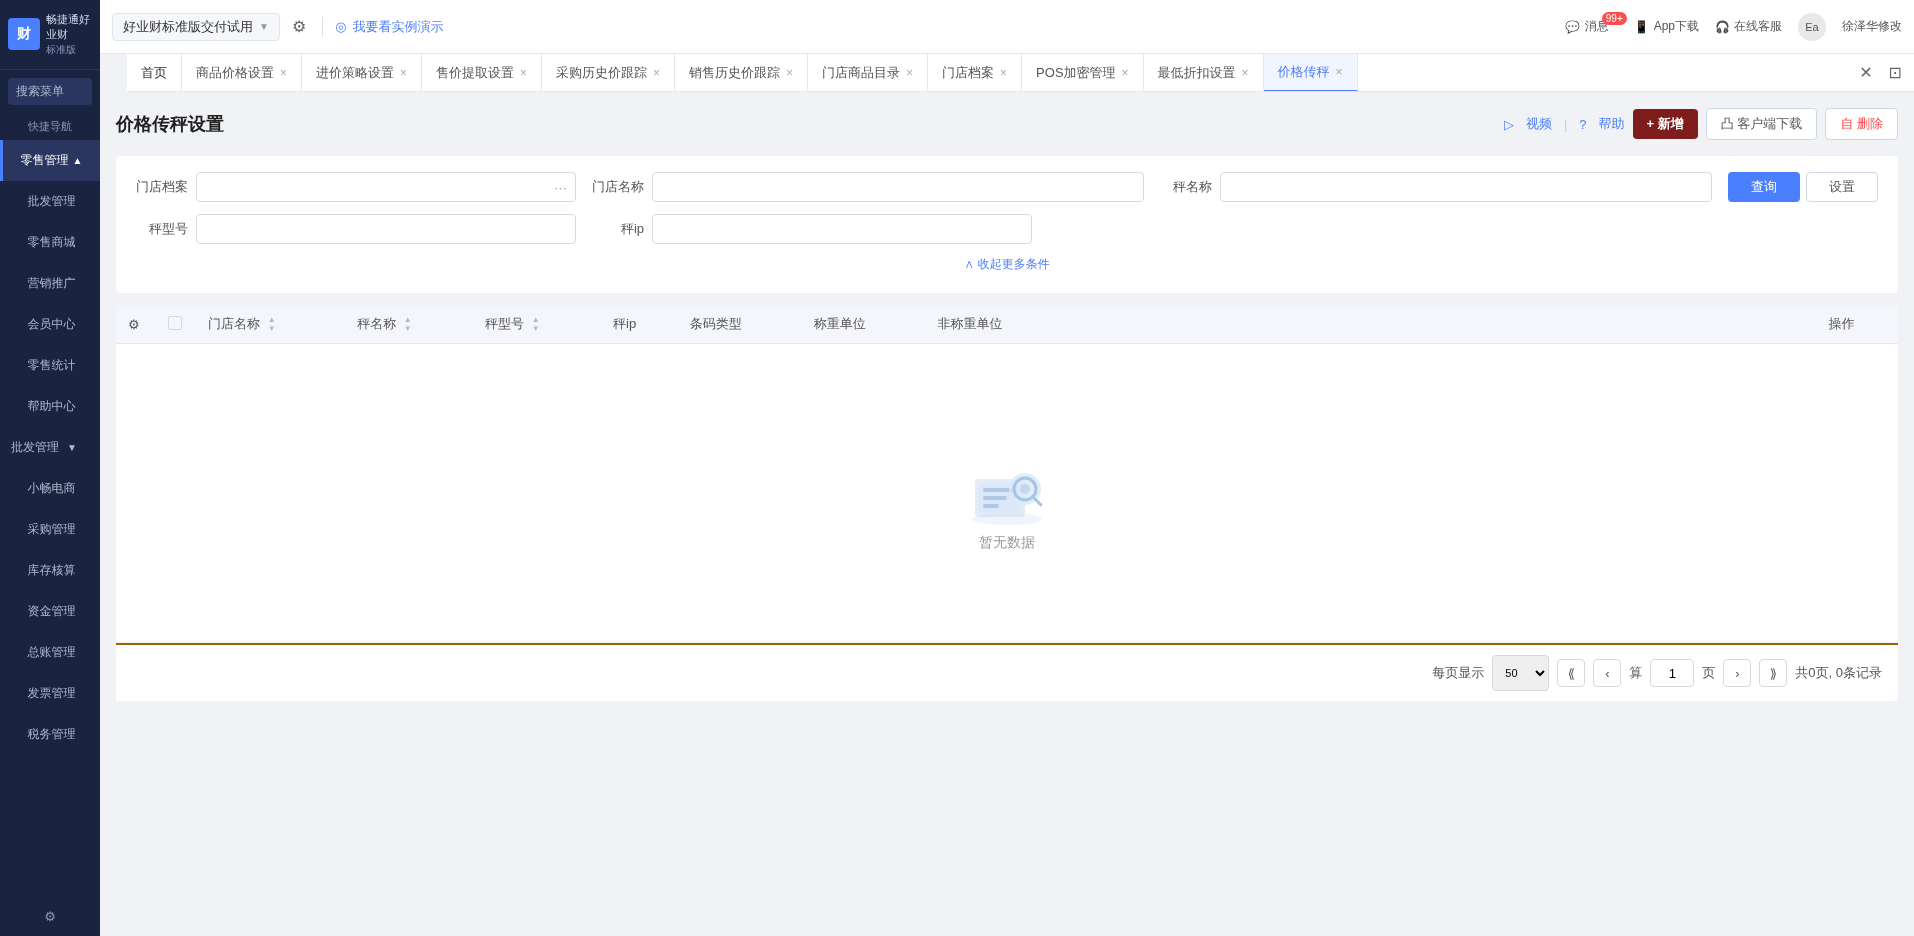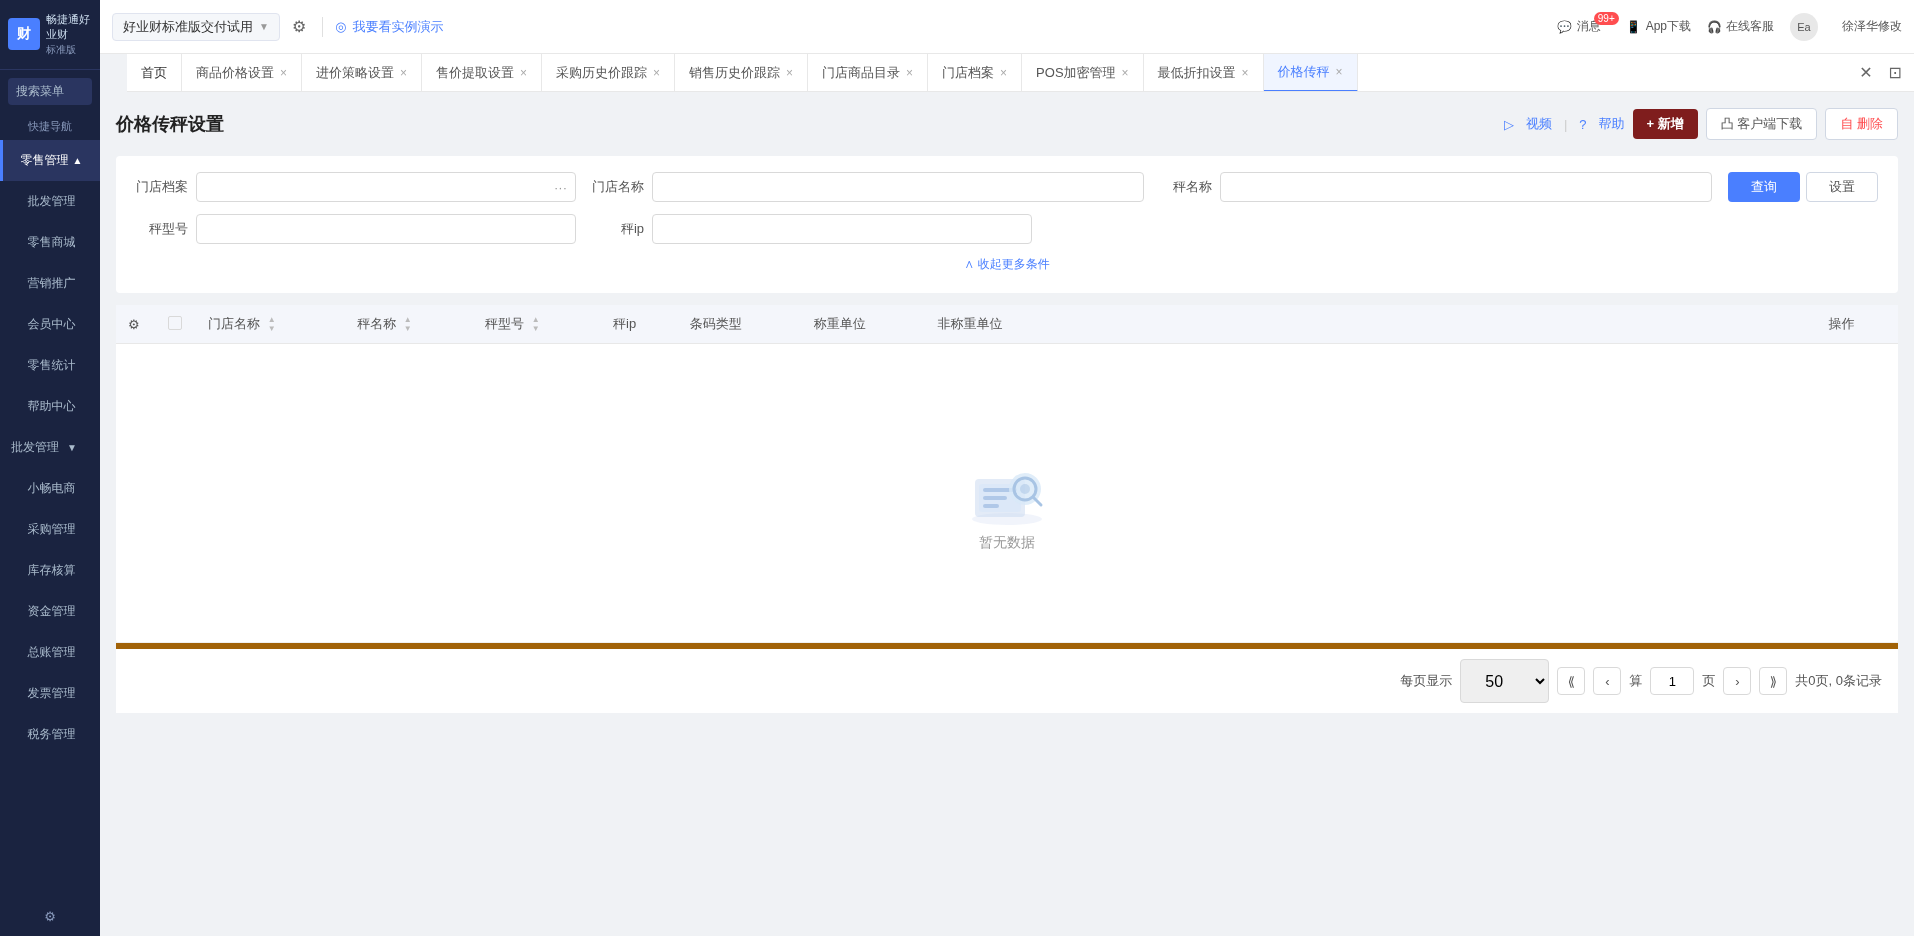--- a/index.html
+++ b/index.html
@@ -23,21 +23,21 @@
     
     .topbar { height: 54px; background: #fff; display: flex; align-items: center; padding: 0 12px; border-bottom: 1px solid #e8e8e8; gap: 8px; flex-shrink: 0; }
     .topbar-selector { display: flex; align-items: center; gap: 6px; background: #f5f7fa; border: 1px solid #e0e4ef; border-radius: 4px; padding: 4px 10px; cursor: pointer; font-size: 13px; color: #333; min-width: 160px; }
     .topbar-selector-arrow { color: #999; font-size: 10px; }
     .topbar-gear { padding: 4px; cursor: pointer; color: #666; font-size: 16px; }
     .topbar-divider { width: 1px; height: 20px; background: #e0e0e0; margin: 0 4px; }
     .topbar-demo { display: flex; align-items: center; gap: 6px; color: #4a7fff; cursor: pointer; font-size: 13px; }
     .topbar-right { margin-left: auto; display: flex; align-items: center; gap: 16px; }
     .topbar-badge-item { display: flex; align-items: center; gap: 4px; cursor: pointer; color: #555; font-size: 12px; position: relative; }
     .topbar-badge { background: #ff4d4f; color: #fff; font-size: 10px; padding: 1px 4px; border-radius: 8px; position: absolute; top: -6px; right: -8px; white-space: nowrap; }
-    .topbar-user { display: flex; align-items: center; gap: 24px; cursor: pointer; color: #555; font-size: 12px; }
+    .topbar-user { display: flex; align-items: center; gap: 16px; cursor: pointer; color: #555; font-size: 12px; }
     .topbar-user-avatar { width: 28px; height: 28px; background: #e8e8e8; border-radius: 50%; display: flex; align-items: center; justify-content: center; font-size: 12px; }
 
     
     .tabsbar { background: #fff; border-bottom: 1px solid #e8e8e8; display: flex; align-items: center; padding: 0; flex-shrink: 0; height: 38px; overflow-x: auto; margin-left: 27px; }
     .tabsbar::-webkit-scrollbar { height: 0; }
     .tab-item { display: flex; align-items: center; gap: 4px; padding: 0 14px; height: 38px; border-right: 1px solid #e8e8e8; font-size: 13px; color: #555; cursor: pointer; white-space: nowrap; flex-shrink: 0; }
     .tab-item.active { color: #4a7fff; background: #f0f5ff; border-bottom: 2px solid #4a7fff; }
     .tab-item.home { font-weight: 500; color: #333; }
     .tab-close { font-size: 12px; color: #aaa; margin-left: 2px; }
     .tabs-end { margin-left: auto; display: flex; align-items: center; padding: 0 8px; gap: 8px; }
@@ -75,22 +75,22 @@
     .table-container th { background: #f4f6fb; padding: 10px 12px; text-align: left; font-size: 13px; color: #555; font-weight: 500; border-bottom: 1px solid #e8e8e8; white-space: nowrap; }
     .table-container th .sort-arrows { display: inline-flex; flex-direction: column; gap: 1px; margin-left: 4px; vertical-align: middle; }
     .table-container th .sort-arrows span { font-size: 8px; color: #bbb; line-height: 1; }
     .table-container td { padding: 10px 12px; font-size: 13px; border-bottom: 1px solid #f0f0f0; }
     .table-empty { display: flex; flex-direction: column; align-items: center; justify-content: center; padding: 80px 0; color: #999; font-size: 14px; }
     .th-settings { width: 40px; text-align: center; }
     .th-checkbox { width: 40px; text-align: center; }
     .checkbox { width: 14px; height: 14px; border: 1px solid #d9d9d9; border-radius: 2px; display: inline-block; }
 
     
-    .table-footer { background: #fff; border-top: 6px solid #a16207; padding: 10px 16px; display: flex; align-items: center; justify-content: flex-end; gap: 8px; font-size: 13px; color: #555; }
-    .pagination-select { height: 44px; border: 1px solid #d9d9d9; border-radius: 4px; padding: 0 20px; font-size: 16px; }
+    .table-footer { background: #fff; border-top: 2px solid #a16207; padding: 10px 16px; display: flex; align-items: center; justify-content: flex-end; gap: 8px; font-size: 13px; color: #555; }
+    .pagination-select { height: 36px; border: 1px solid #d9d9d9; border-radius: 4px; padding: 0 8px; font-size: 11px; }
     .pagination-btn { width: 28px; height: 28px; border: 1px solid #d9d9d9; border-radius: 4px; background: #fff; cursor: pointer; display: inline-flex; align-items: center; justify-content: center; font-size: 13px; color: #555; }
     .pagination-btn:disabled { color: #ccc; cursor: default; }
     .pagination-input { width: 44px; height: 28px; border: 1px solid #d9d9d9; border-radius: 4px; text-align: center; font-size: 13px; }
 
     
     .empty-illustration { width: 100px; height: 100px; }
   </style>
 </head>
 <body>
 

